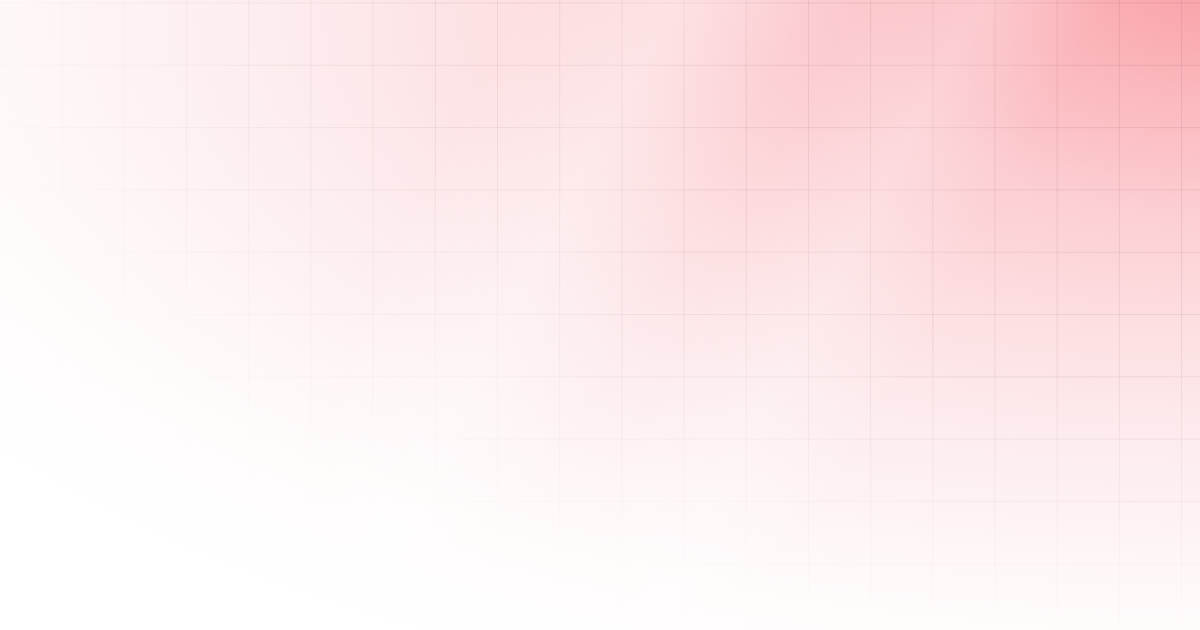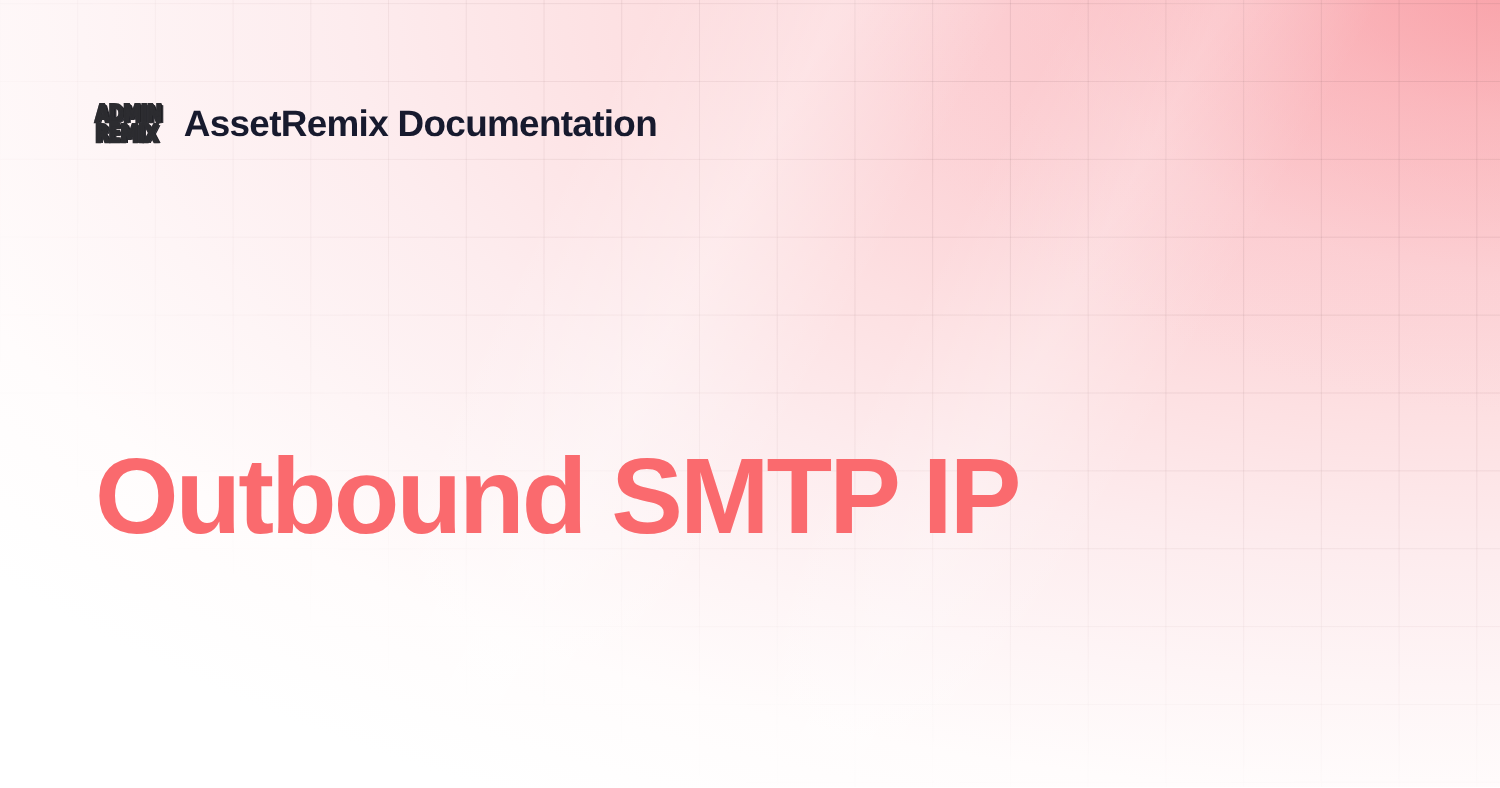--- a/index.html
+++ b/index.html
@@ -171,29 +171,18 @@
 
 <div class="og-card">
 
   <div class="bg-gradient"></div>
   <div class="bg-bloom"></div>
   <div class="bg-grid"></div>
   <div class="bg-sheen"></div>
 
   <div class="content">
 
-    <div class="brand-row">
-
-      <div class="brand-logo">
-        <span class="logo-line">ADMIN</span>
-        <span class="logo-line">REMIX</span>
-      </div>
-
-      <div class="brand-title">AssetRemix Documentation</div>
-
-    </div>
 
     <h1 class="headline">
-      <span class="hl-line">Outbound SMTP IP</span>
     </h1>
 
   </div>
 </div>
 
 </body></html>

